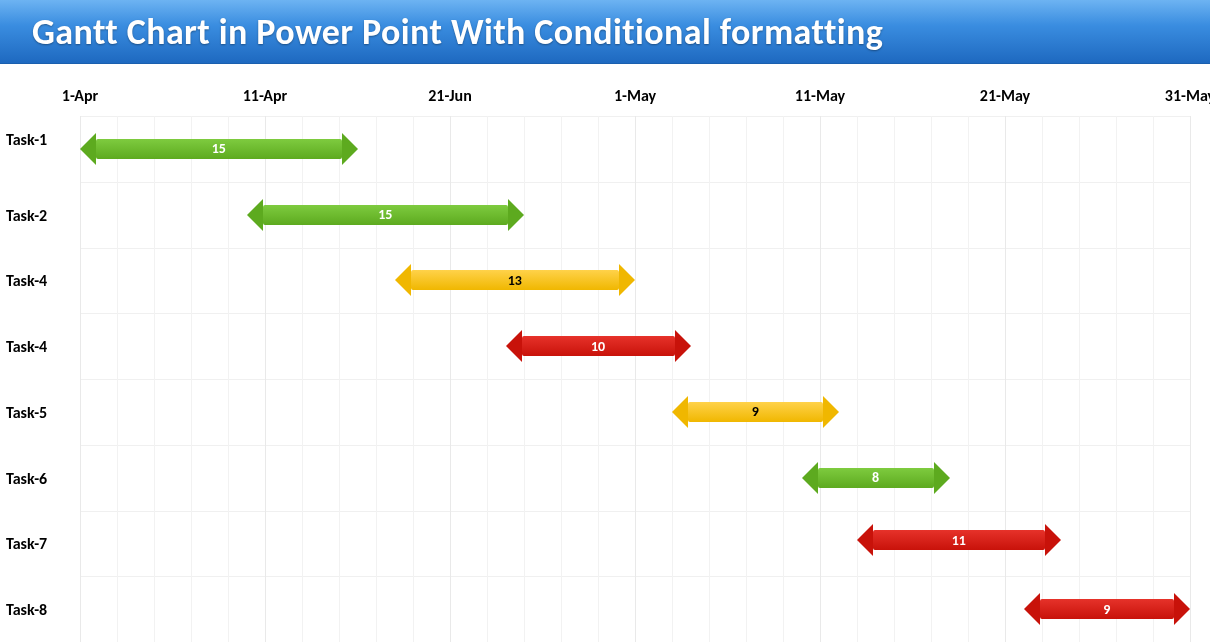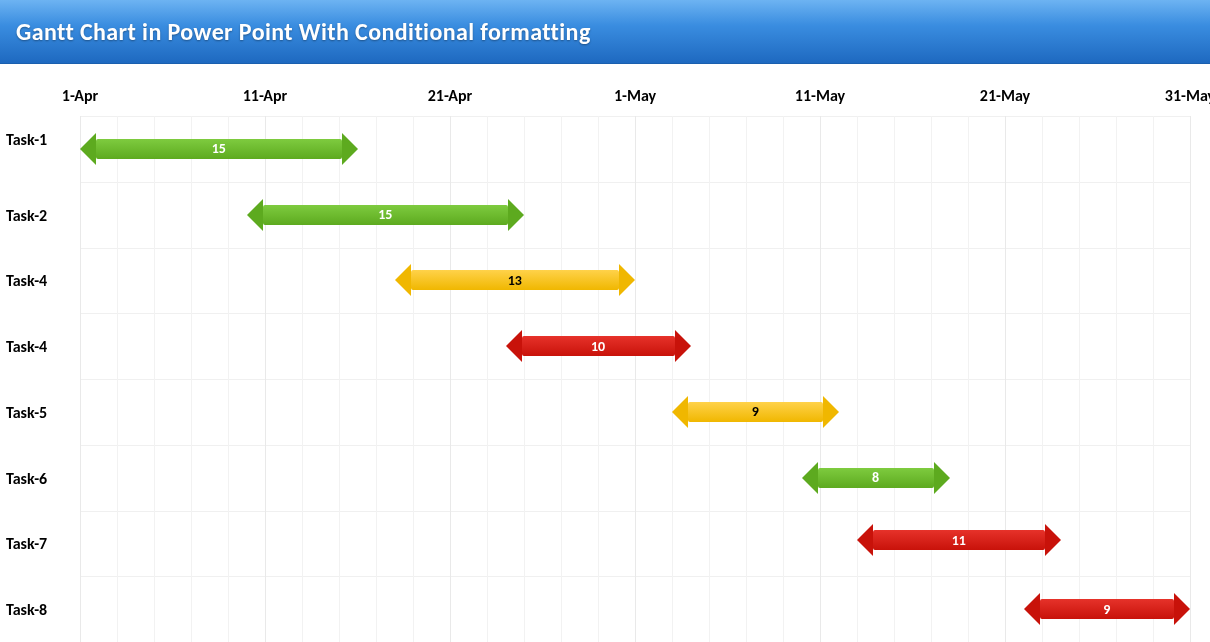--- a/index.html
+++ b/index.html
@@ -14,22 +14,22 @@
   .header {
     width: 100%;
     height: 64px;
     background: linear-gradient(to bottom, #6db3f2 0%, #3a8de0 40%, #1e69c0 100%);
     border-bottom: 1px solid #1a5fae;
     display: flex;
     align-items: center;
     padding-left: 16px;
   }
   .header h1 {
-    margin: 0;
-    font-size: 24px;
+    margin: 16px;
+    font-size: 36px;
     font-weight: 700;
     color: #ffffff;
     text-shadow: 0 1px 2px rgba(0,0,0,0.35);
     letter-spacing: 0.4px;
   }
 
   
   .chart {
     position: absolute;
     left: 0; top: 64px;
@@ -145,21 +145,21 @@
     <div class="gridline-v minor" style="left: 931px;"></div>
     <div class="gridline-v minor" style="left: 968px;"></div>
     <div class="gridline-v" style="left: 1005px;"></div>
     <div class="gridline-v minor" style="left: 1042px;"></div>
     <div class="gridline-v minor" style="left: 1079px;"></div>
     <div class="gridline-v minor" style="left: 1116px;"></div>
     <div class="gridline-v minor" style="left: 1153px;"></div>
     <div class="gridline-v" style="left: 1190px;"></div>
     <div class="axis-label ticklabel" style="left: 80px;">1-Apr</div>
     <div class="axis-label ticklabel" style="left: 265px;">11-Apr</div>
-    <div class="axis-label ticklabel" style="left: 450px;">21-Apr</div>
+    <div class="axis-label ticklabel" style="left: 450px;">21-Jun</div>
     <div class="axis-label ticklabel" style="left: 635px;">1-May</div>
     <div class="axis-label ticklabel" style="left: 820px;">11-May</div>
     <div class="axis-label ticklabel" style="left: 1005px;">21-May</div>
     <div class="axis-label ticklabel" style="left: 1190px;">31-May</div>
     <div class="axis-label rowlabel" style="top: 75px;">Task-1</div>
     <div class="axis-label rowlabel" style="top: 150.625px;">Task-2</div>
     <div class="axis-label rowlabel" style="top: 216.375px;">Task-4</div>
     <div class="axis-label rowlabel" style="top: 282.125px;">Task-4</div>
     <div class="axis-label rowlabel" style="top: 347.875px;">Task-5</div>
     <div class="axis-label rowlabel" style="top: 413.625px;">Task-6</div>

